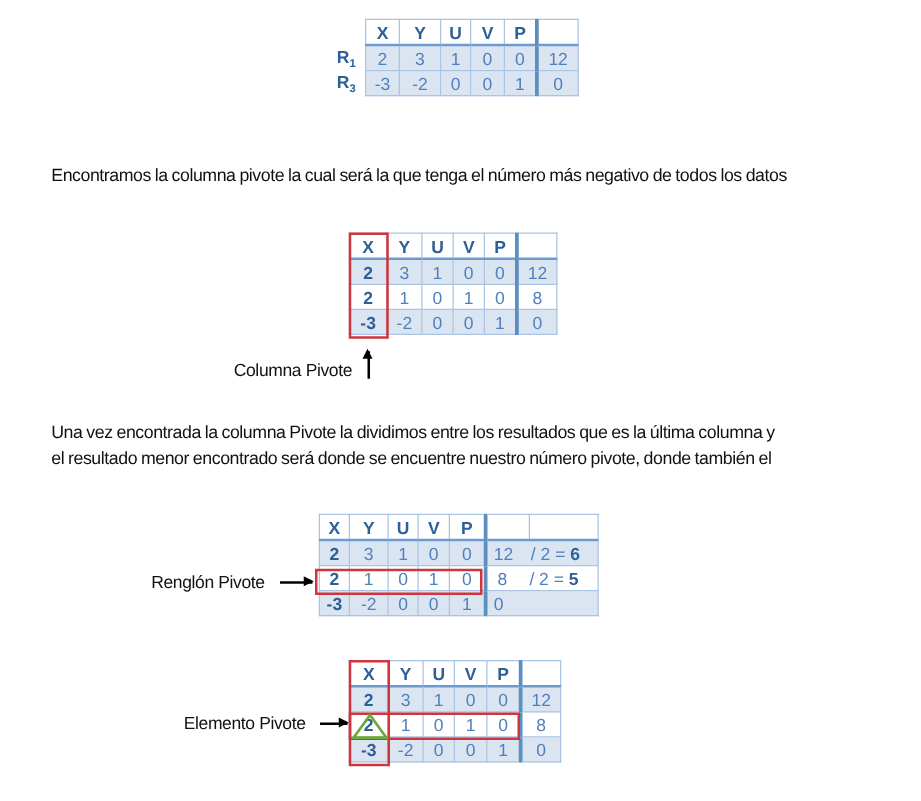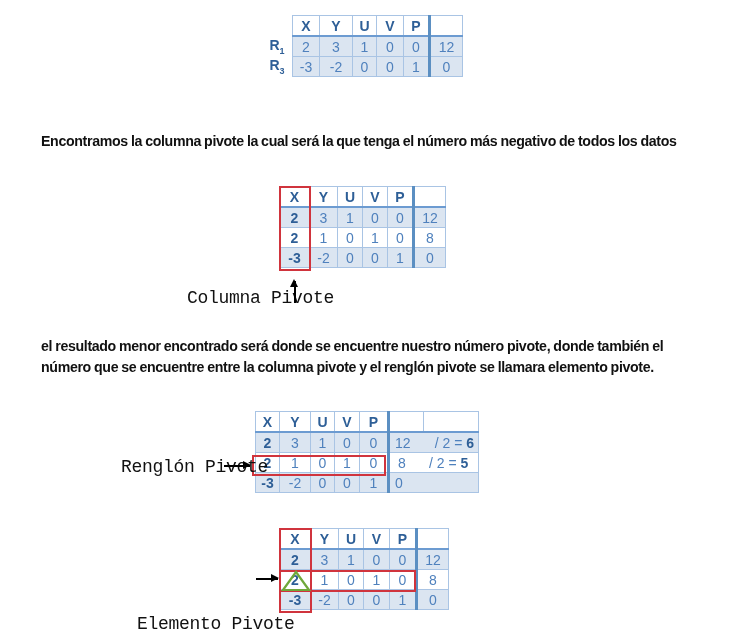--- a/index.html
+++ b/index.html
@@ -7,21 +7,21 @@
     width: 737px; height: 641px; position: relative; overflow: hidden;
     background: #ffffff;
     font-family: "Liberation Sans", "DejaVu Sans", sans-serif;
     color: #111111;
   }
   .para {
     position: absolute; left: 41px; width: 660px;
     font-size: 14.2px; line-height: 21px; letter-spacing: -0.35px;
     word-spacing: -0.5px; white-space: nowrap;
   }
-  .para .line { display: block; height: 21px; font-weight: bold; }
+  .para .line { display: block; height: 21px; }
   table.sx {
     position: absolute; border-collapse: collapse;
     font-family: "Liberation Sans", "DejaVu Sans", sans-serif;
     font-size: 14px;
   }
   table.sx td, table.sx th {
     border: 1px solid #a9c4e4; text-align: center; padding: 0;
     color: #4f81bd; font-weight: normal; height: 19px;
   }
   table.sx th { color: #2e5f97; font-weight: bold; border-bottom: 2px solid #6c9bd1; background: #ffffff; }
@@ -31,21 +31,21 @@
   table.sx .bold { font-weight: bold; color: #2e5f97; }
   table.sx .rowlabel {
     border: none; background: #ffffff !important; color: #2e5f97;
     font-weight: bold; text-align: center; padding-right: 4px; width: 22px;
   }
   table.sx th.rowlabel { border: none; }
   table.sx .rowlabel sub { font-size: 9px; }
   .ratio { color: #4f81bd; }
   .ratio b { color: #2e5f97; }
   .redbox { position: absolute; border: 2px solid #d0343d; box-sizing: border-box; pointer-events: none; }
-  .label { position: absolute; font-size: 18px; white-space: nowrap; letter-spacing: -0.3px; font-family: Liberation Mono, monospace; }
+  .label { position: absolute; font-size: 14px; white-space: nowrap; letter-spacing: -0.3px; }
   .harrow { position: absolute; height: 1.5px; background: #000; }
   .harrow::after {
     content: ""; position: absolute; right: -1px; top: -4px;
     border-left: 8px solid #000; border-top: 4.5px solid transparent; border-bottom: 4.5px solid transparent;
   }
   .varrow { position: absolute; width: 1.5px; background: #000; }
   .varrow::before {
     content: ""; position: absolute; top: -2px; left: -4px;
     border-bottom: 8px solid #000; border-left: 4.5px solid transparent; border-right: 4.5px solid transparent;
   }
@@ -124,52 +124,52 @@
     <td>1</td>
     <td class="lastcol">0</td>
   </tr>
 </tbody>
   </table>
 <div class="redbox" style="left:279px; top:186px; width:32px; height:85px;"></div>
 <span class="label" style="left:187px; top:288px;">Columna Pivote</span>
 <div class="varrow" style="left:294px; top:281px; height:22px;"></div>
 
 <div class="para" style="top:336px;">
+  <span class="line">Una vez encontrada la columna Pivote la dividimos entre los resultados que es la última columna y</span>
   <span class="line">el resultado menor encontrado será donde se encuentre nuestro número pivote, donde también el</span>
-  <span class="line">número que se encuentre entre la columna pivote y el renglón pivote se llamara elemento pivote.</span>
 </div>
 
 <table class="sx" style="left:255px; top:411px;">
   <tbody>
       <tr>
     <th style="width:23px">X</th>
     <th style="width:30px">Y</th>
     <th style="width:23px">U</th>
     <th style="width:24px">V</th>
     <th style="width:27px">P</th>
     <th class="lastcol" style="width:28px; text-align:left; padding-left:5px;"></th>
     <th style="width:54px; border-left:none;"></th>
   </tr>
   <tr class="band">
     <td class="bold">2</td>
     <td>3</td>
     <td>1</td>
     <td>0</td>
     <td>0</td>
     <td class="lastcol" style="text-align:left; padding-left:5px; border-right:none;">12</td>
-    <td class="ratio" style="border-left:none; text-align:right; padding-right:4px;"><span>/ 2 = </span><b>6</b></td>
+    <td class="ratio" style="border-left:none; text-align:right; padding-right:14px;"><span>/ 2 = </span><b>6</b></td>
   </tr>
   <tr class="plain">
     <td class="bold">2</td>
     <td>1</td>
     <td>0</td>
     <td>1</td>
     <td>0</td>
     <td class="lastcol" style="text-align:left; padding-left:8px; border-right:none;">8</td>
-    <td class="ratio" style="border-left:none; text-align:center; padding-right:4px;"><span>/ 2 = </span><b>5</b></td>
+    <td class="ratio" style="border-left:none; text-align:left; padding-right:4px;"><span>/ 2 = </span><b>5</b></td>
   </tr>
   <tr class="band">
     <td class="bold">-3</td>
     <td>-2</td>
     <td>0</td>
     <td>0</td>
     <td>1</td>
     <td class="lastcol" style="text-align:left; padding-left:5px; border-right:none;">0</td>
     <td class="ratio" style="border-left:none;"><span></span><b></b></td>
   </tr>
@@ -213,14 +213,14 @@
     <td>1</td>
     <td class="lastcol">0</td>
   </tr>
 </tbody>
   </table>
 <div class="redbox" style="left:279px; top:528px; width:33px; height:85px;"></div>
 <div class="redbox" style="left:279px; top:570px; width:137px; height:22px;"></div>
 <svg class="tri" style="left:281px; top:571px;" width="30" height="20" viewBox="0 0 30 20">
   <polygon points="15,1 28,19 2,19" fill="none" stroke="#70a83a" stroke-width="2.2"></polygon>
 </svg>
-<span class="label" style="left:137px; top:570px;margin-top:44px;">Elemento Pivote</span>
+<span class="label" style="left:147px; top:570px;">Elemento Pivote</span>
 <div class="harrow" style="left:256px; top:578px; width:22px;"></div>
 
 </body></html>

